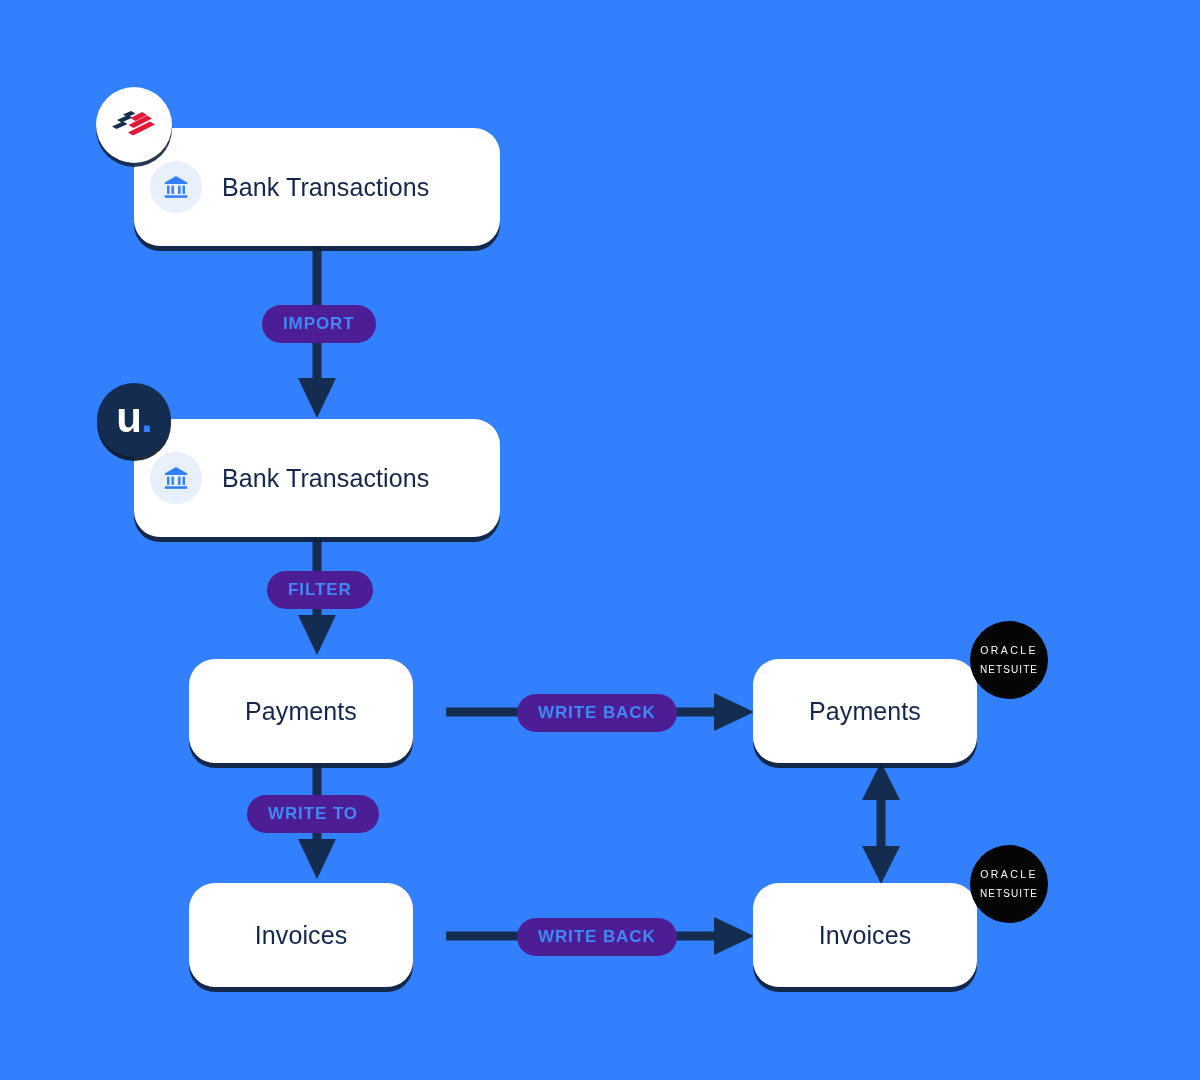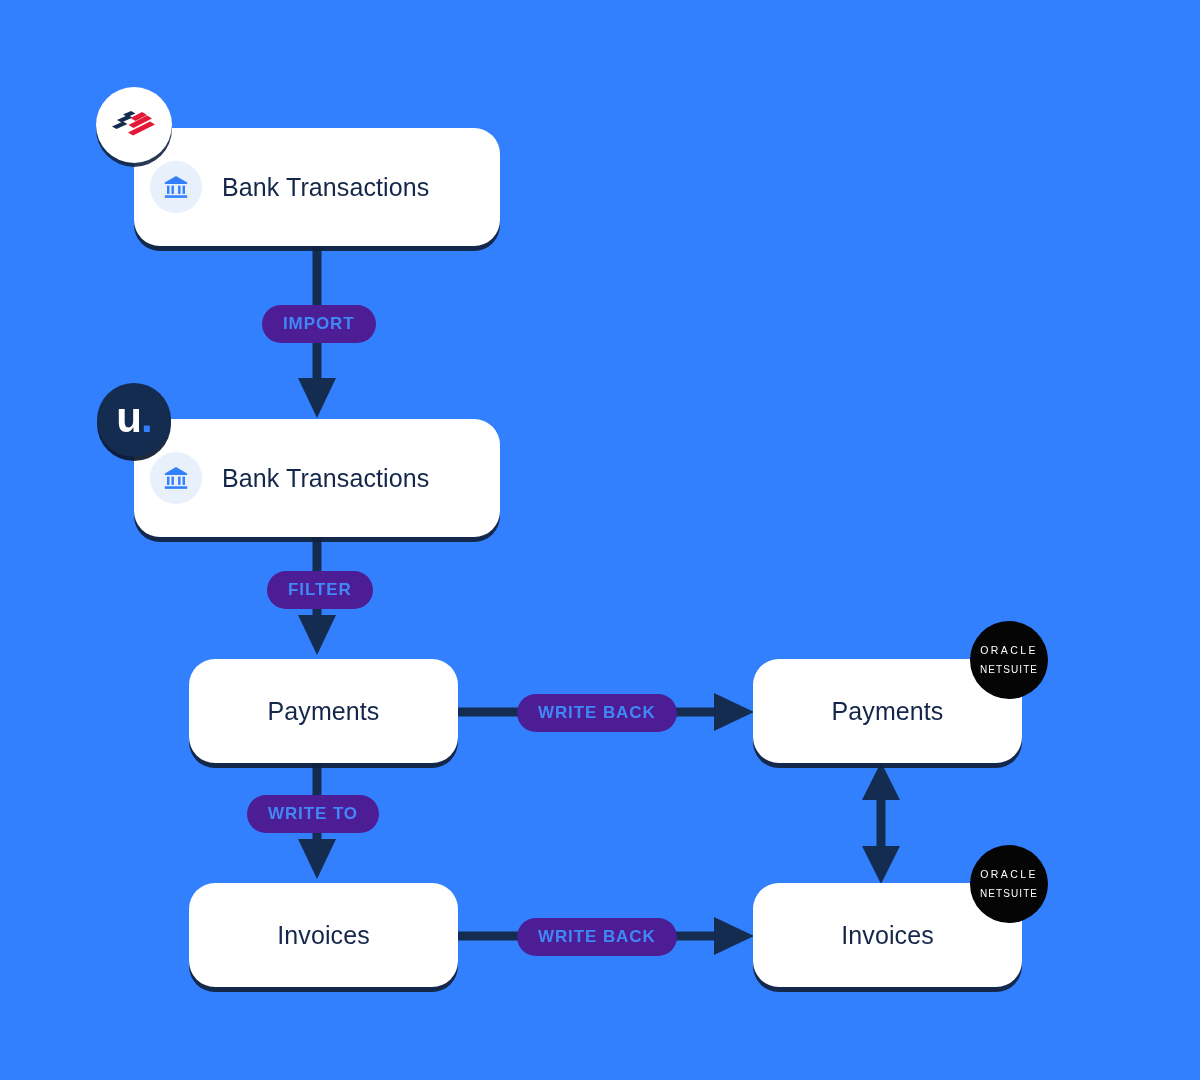--- a/index.html
+++ b/index.html
@@ -47,21 +47,21 @@
   .node.wide {
     width: 366px;
     height: 118px;
     padding-left: 16px;
     justify-content: flex-start;
     gap: 20px;
   }
 
   
   .node.small {
-    width: 269px;
+    width: 224px;
     height: 104px;
     justify-content: center;
   }
 
   .icon-circle {
     width: 52px;
     height: 52px;
     border-radius: 50%;
     background: #e8f0fc;
     display: flex;

